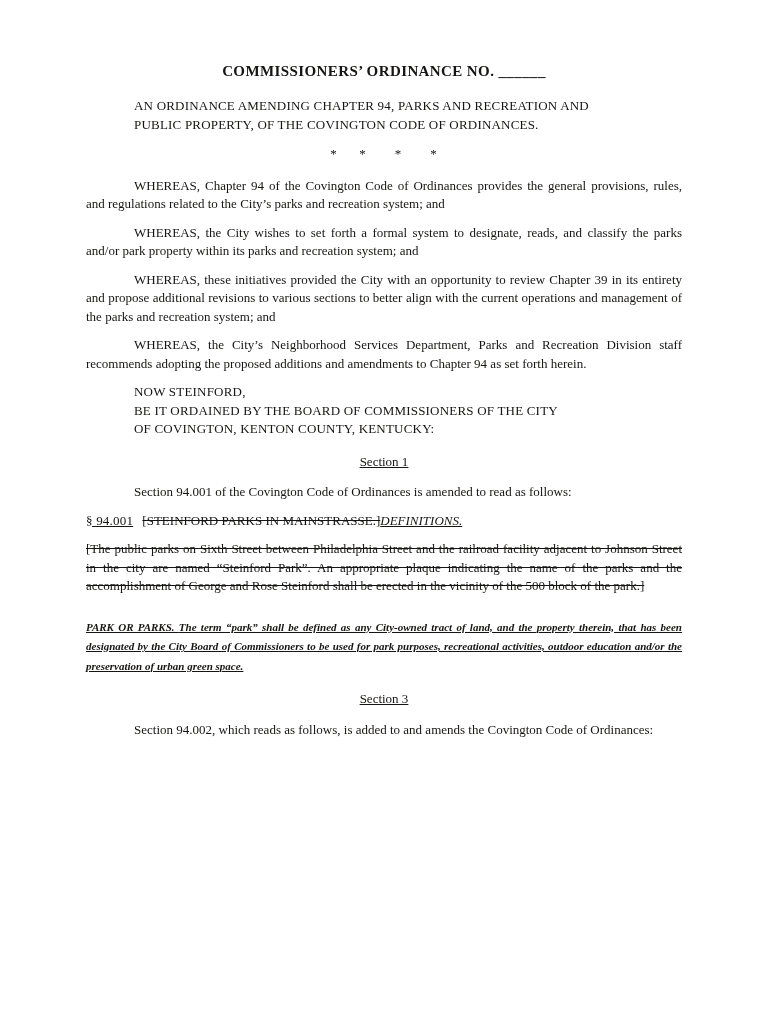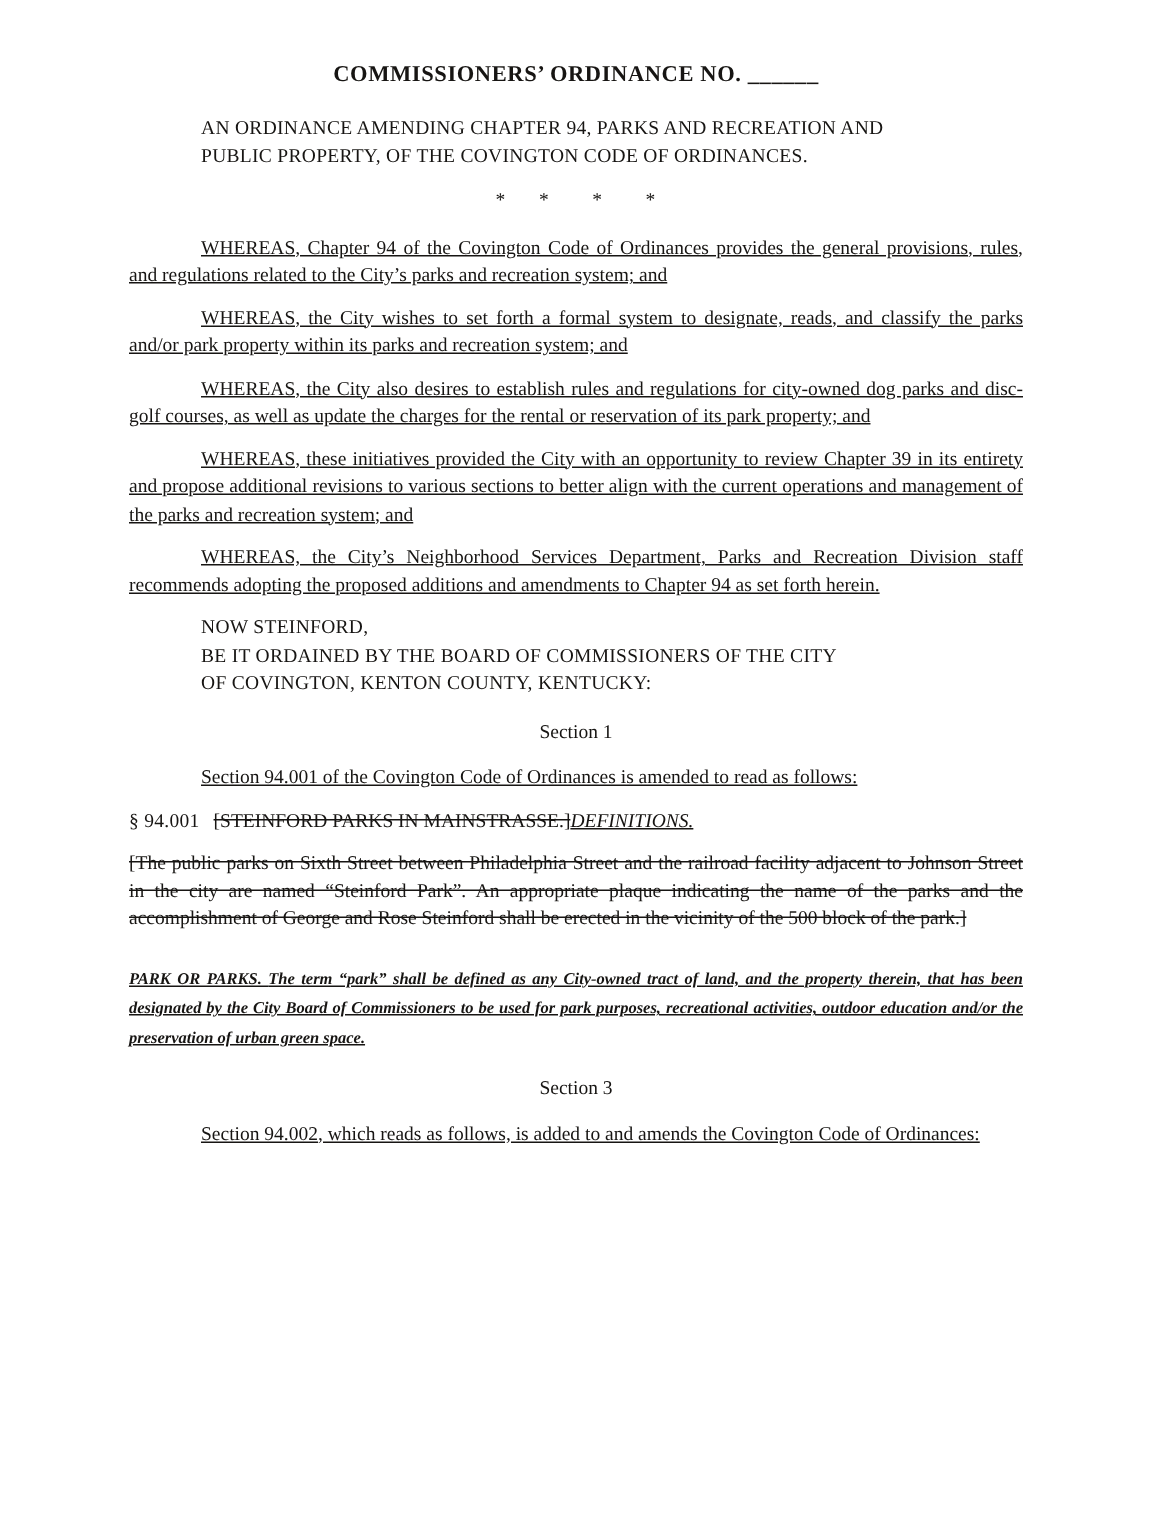--- a/index.html
+++ b/index.html
@@ -3,21 +3,21 @@
 <meta charset="utf-8">
 <style>
   html, body { margin: 0; padding: 0; background: #ffffff; }
   .page {
     position: relative;
     width: 770px;
     height: 1024px;
     margin: 0 auto;
     background: #ffffff;
     box-sizing: border-box;
-    padding: 41px 88px 0 86px;
+    padding: 62px 88px 0 86px;
     font-family: "Liberation Serif", "DejaVu Serif", serif;
     font-size: 13px;
     line-height: 18.5px;
     color: #171513;
     overflow: hidden;
   }
   .doc-title {
     margin: 0 0 16px 0;
     text-align: center;
     font-size: 15px;
@@ -32,34 +32,33 @@
   }
   .caption-line { line-height: 18.5px; }
   .stars-line {
     text-align: center;
     margin: 0 0 13px 0;
     letter-spacing: 1px;
   }
   .para {
     margin: 0 0 10px 0;
     text-align: justify;
-    text-decoration: underline;
   }
   .indent { text-indent: 48px; }
   .enactment-block {
     margin: 2px 0 12px 0;
     padding-left: 48px;
     letter-spacing: 0.2px;
   }
   .enactment-line { line-height: 18.5px; }
   .section-heading {
     text-align: center;
     margin: 14px 0 12px 0;
   }
-  .section-heading .u { }
+  .section-heading .u { text-decoration: underline; }
   .code-line { text-align: left; margin: 0 0 10px 0; }
   .strike { text-decoration: line-through; }
   .new-def {
     font-weight: 400;
     font-style: italic;
     text-decoration: underline;
   }
   .added-para {
     margin: 2px 0 12px 0;
     text-align: justify;
@@ -67,39 +66,38 @@
     font-style: italic;
     text-decoration: underline;
     font-size: 11px;
     line-height: 19.5px;
   }
   .deleted-para {
     margin: 0 0 22px 0;
     text-align: justify;
     text-decoration: line-through;
   }
-  .code-prefix { letter-spacing: 0.2px; padding-right: 6px; }
+  .code-prefix { letter-spacing: 0.2px; padding-right: 6px; text-decoration: underline; }
 </style>
 </head>
 <body>
 
 <div class="page">
 
   <h1 class="doc-title">COMMISSIONERS’ ORDINANCE NO. ______</h1>
 
   <div class="caption-block">
     <div class="caption-line">AN ORDINANCE AMENDING CHAPTER 94, PARKS AND RECREATION AND</div>
     <div class="caption-line">PUBLIC PROPERTY, OF THE COVINGTON CODE OF ORDINANCES.</div>
   </div>
 
   <div class="stars-line">*  *  *  *</div>
 
   <p class="para indent">WHEREAS, Chapter 94 of the Covington Code of Ordinances provides the general provisions, rules, and regulations related to the City’s parks and recreation system; and</p>
   <p class="para indent">WHEREAS, the City wishes to set forth a formal system to designate, reads, and classify the parks and/or park property within its parks and recreation system; and</p>
-  <p class="para indent">WHEREAS, the City also desires to establish rules and regulations for city-owned dog parks and disc-golf courses, as well as update the charges for the rental or reservation of its park property; and</p>
   <p class="para indent">WHEREAS, these initiatives provided the City with an opportunity to review Chapter 39 in its entirety and propose additional revisions to various sections to better align with the current operations and management of the parks and recreation system; and</p>
   <p class="para indent">WHEREAS, the City’s Neighborhood Services Department, Parks and Recreation Division staff recommends adopting the proposed additions and amendments to Chapter 94 as set forth herein.</p>
 
   <div class="enactment-block">
     <div class="enactment-line">NOW STEINFORD,</div>
     <div class="enactment-line">BE IT ORDAINED BY THE BOARD OF COMMISSIONERS OF THE CITY</div>
     <div class="enactment-line">OF COVINGTON, KENTON COUNTY, KENTUCKY:</div>
   </div>
 
   <div class="section-heading">

